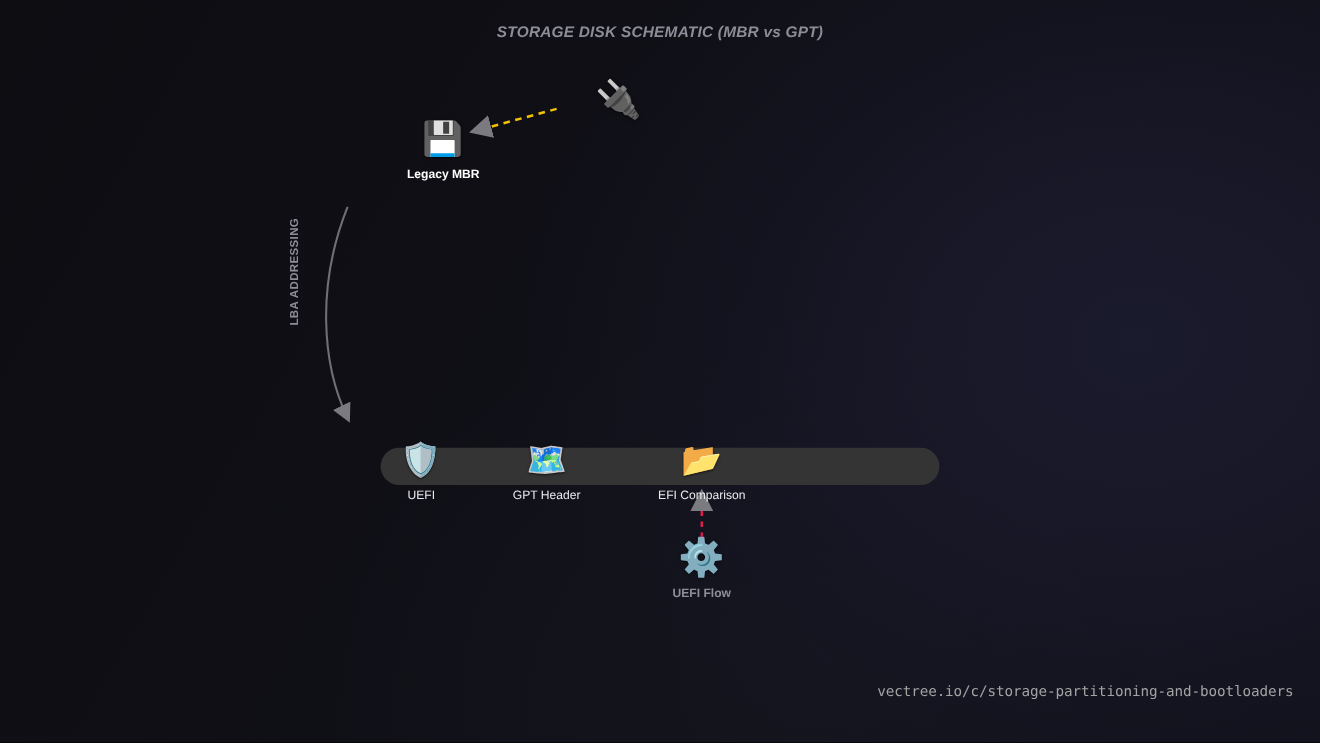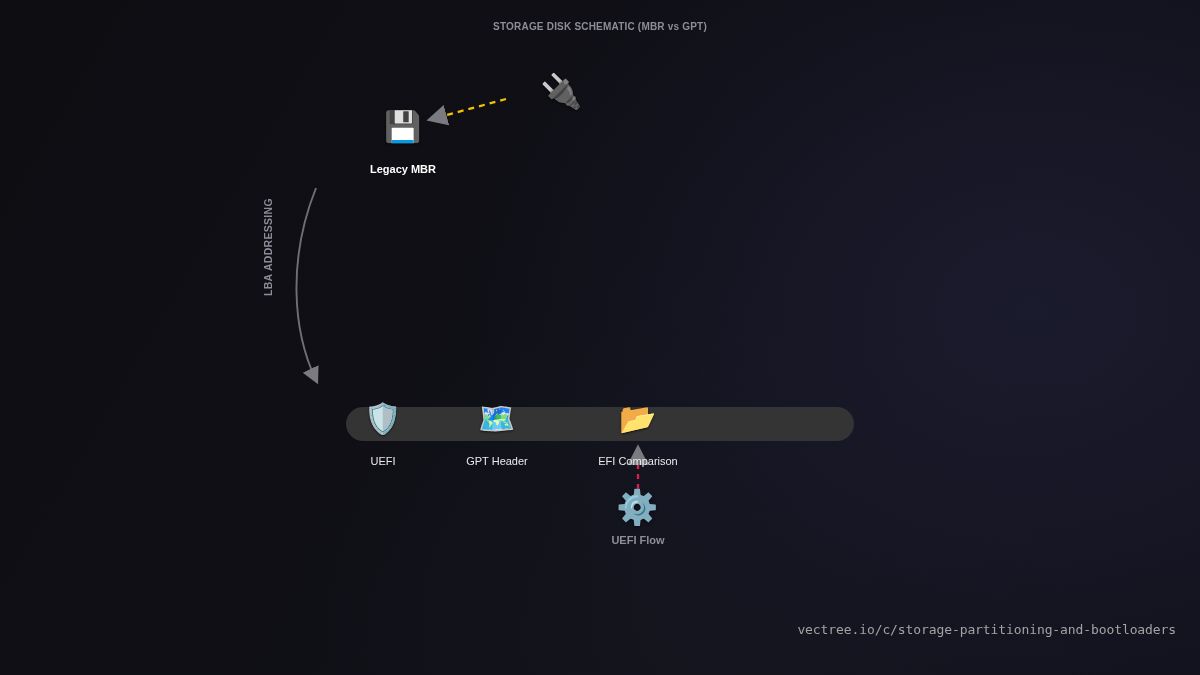--- a/index.html
+++ b/index.html
@@ -25,24 +25,25 @@
       linear-gradient(120deg, #0d0d12 0%, #101017 55%, #12121c 100%);
   }
 
   
   .diagram-title {
     position: absolute;
     left: 0;
     top: 21px;
     width: 1200px;
     text-align: center;
-    font-size: 10px;
+    font-size: 14px;
     font-weight: bold;
     letter-spacing: 0.2px;
     color: #8d8d98;
+    font-style: italic;
   }
 
   
   .disk-bar {
     position: absolute;
     left: 346px;
     width: 508px;
     height: 34px;
     border-radius: 17px;
     background: #343434;
@@ -69,21 +70,21 @@
   }
   .sector .glyph {
     display: block;
     line-height: 1;
     font-size: 30px;
     font-family: "DejaVu Sans", sans-serif;
     text-shadow: 0 1px 2px rgba(0,0,0,0.65);
   }
   .sector .caption {
     display: block;
-    margin-top: 21px;
+    margin-top: 11px;
     font-size: 11px;
     color: #e9e9ee;
     white-space: nowrap;
   }
   .sector.top-node .caption {
     font-weight: bold;
     color: #ffffff;
   }
 
   #sector-legacy-mbr { left: 355px; top: 112px; }

